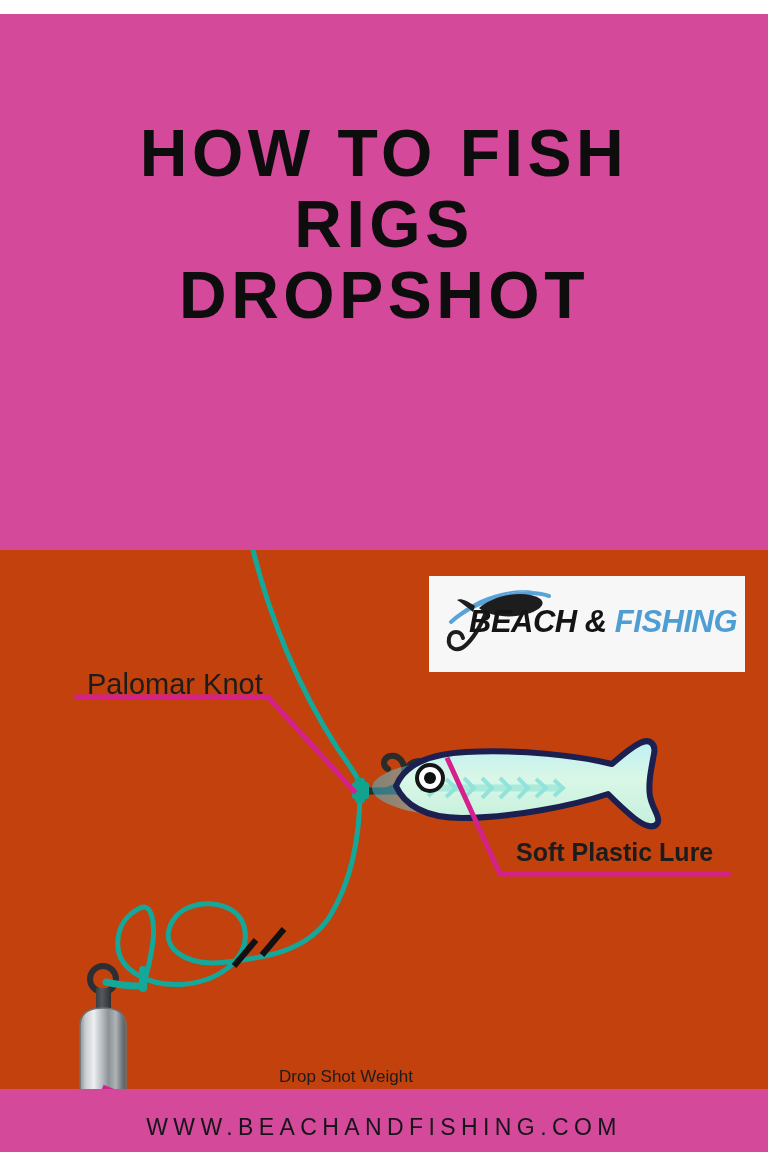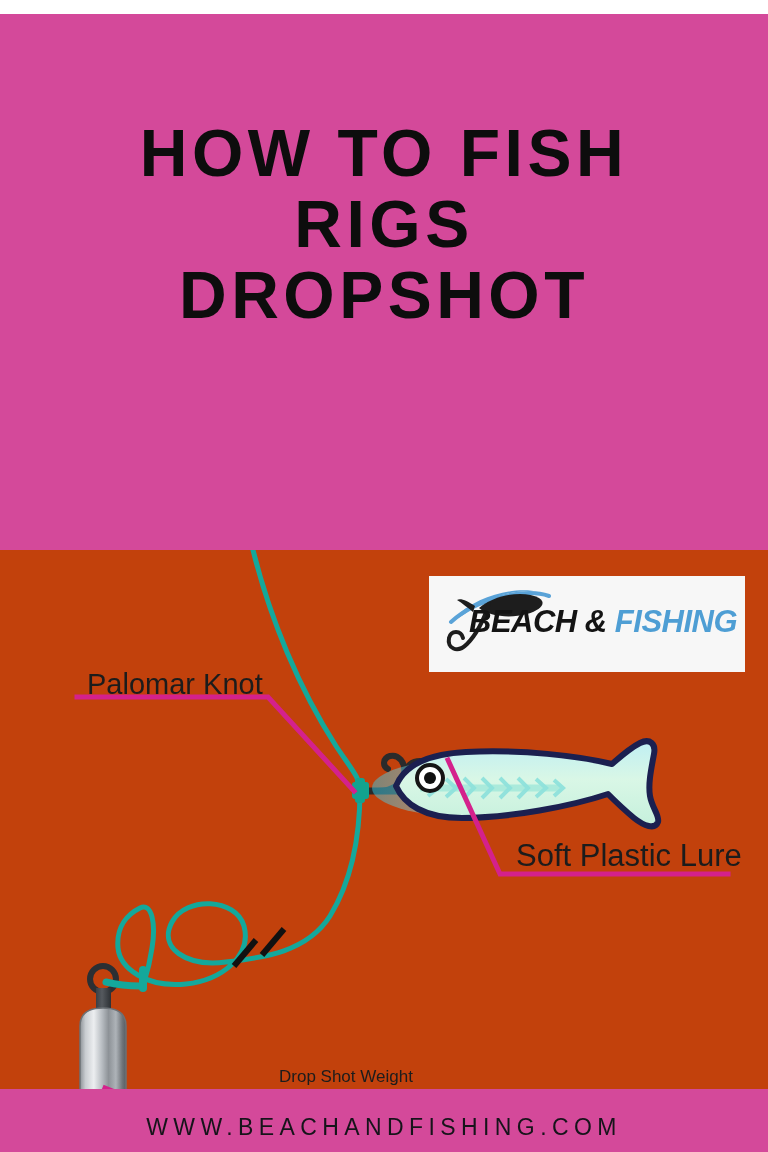--- a/index.html
+++ b/index.html
@@ -129,21 +129,22 @@
     white-space: nowrap;
   }
   .cal-palomar {
     left: 87px;
     top: 118px;
     font-size: 29px;
   }
   .cal-lure {
     left: 516px;
     top: 288px;
-    font-size: 31px;
+    font-size: 25px;
+    font-weight: bold;
   }
   .cal-weight {
     left: 279px;
     top: 517px;
     font-size: 17px;
   }
 </style>
 </head>
 <body>
 

